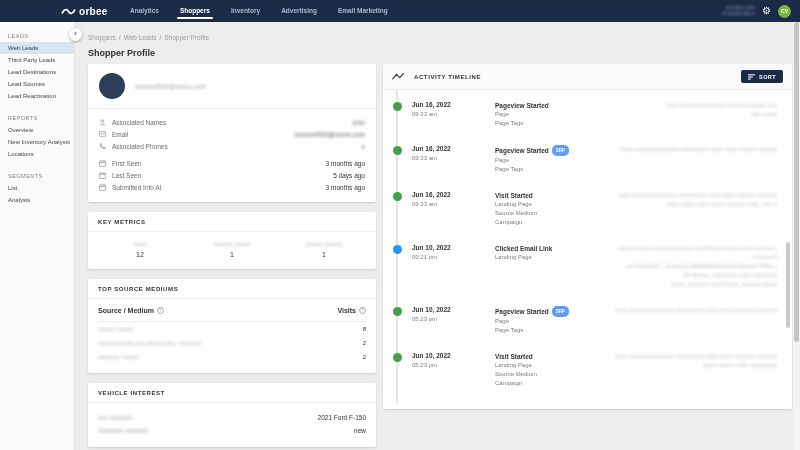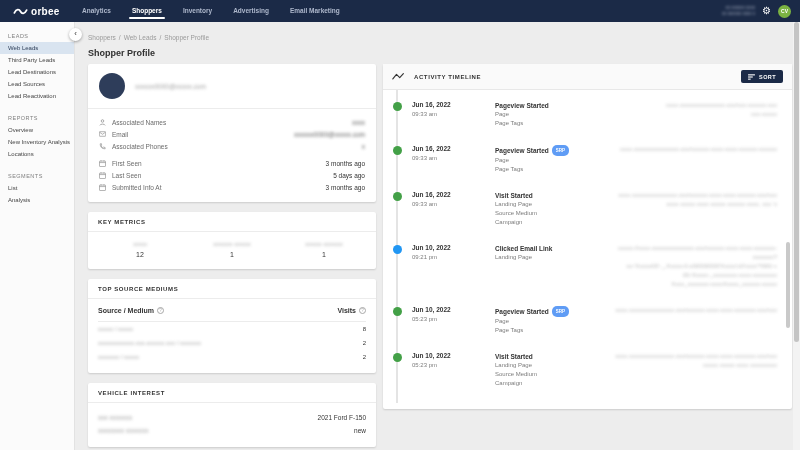--- a/index.html
+++ b/index.html
@@ -4,21 +4,21 @@
 <style>
   * { margin:0; padding:0; box-sizing:border-box; }
   html,body { width:800px; height:450px; overflow:hidden; background:#ededed;
     font-family:"Liberation Sans", sans-serif; -webkit-font-smoothing:antialiased; }
 
   .redacted { filter: blur(1.4px); opacity:.8; }
 
   
   .header { position:fixed; top:0; left:0; right:0; height:22px; background:#1b2a47;
     display:flex; align-items:center; z-index:20; }
-  .logo { display:flex; align-items:center; gap:3px; padding-left:13px; width:72px; flex-shrink:0; }
+  .logo { display:flex; align-items:center; gap:3px; padding-left:13px; width:72px; flex-shrink:0;margin-left:48px; }
   .logo-text { color:#fff; font-size:10px; font-weight:700; letter-spacing:.3px; }
   .nav { display:flex; gap:21px; margin-left:10px; height:22px; }
   .nav-item { font-size:6.5px; font-weight:700; color:#aeb8cc; line-height:22px;
     position:relative; cursor:pointer; white-space:nowrap; }
   .nav-item.active { color:#fff; }
   .nav-item.active::after { content:""; position:absolute; left:-3px; right:-3px; bottom:3px;
     height:2px; background:#fff; border-radius:1px; }
   .header-right { margin-left:auto; display:flex; align-items:center; gap:7px; padding-right:9px; }
   .user-info { text-align:right; font-size:4.5px; line-height:6px; color:#c3cbdb; }
   .gear { color:#fff; font-size:10px; line-height:10px; cursor:pointer; }

